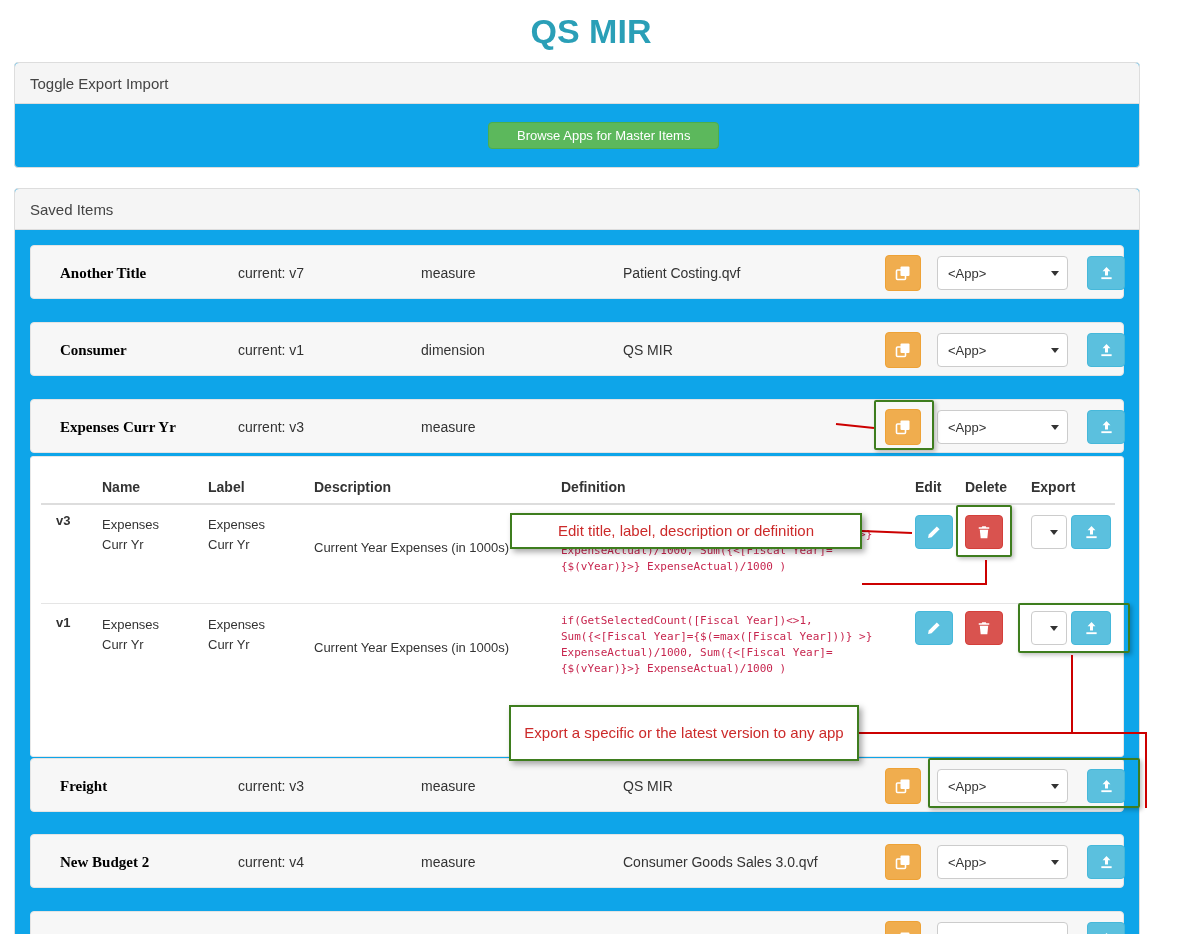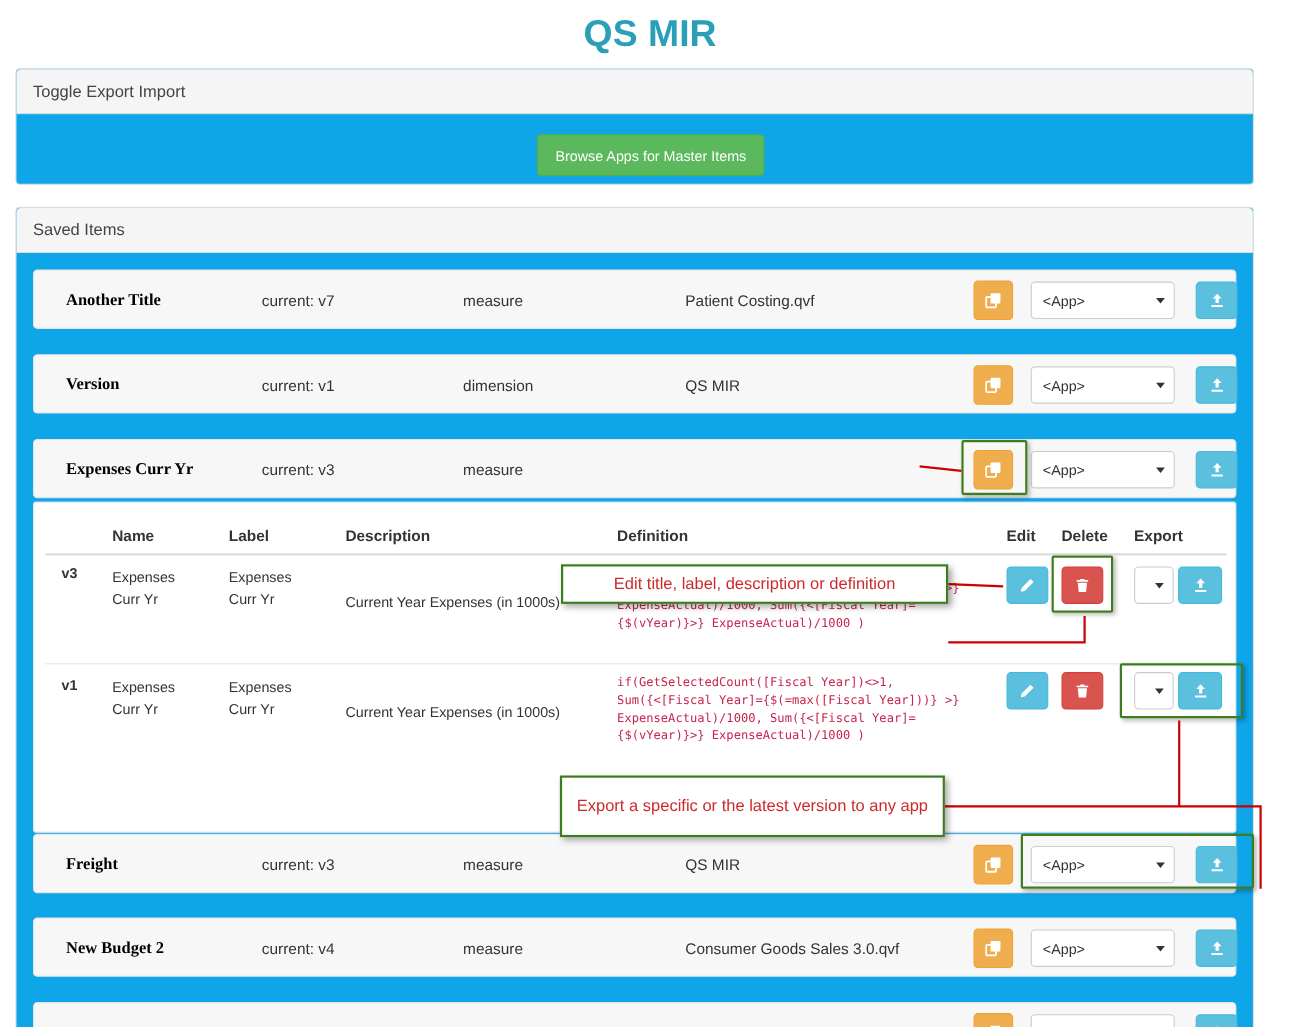--- a/index.html
+++ b/index.html
@@ -10,21 +10,21 @@
   .app-title { position:absolute; top:12px; left:0; width:100%; text-align:center;
                font-size:34px; font-weight:bold; color:#2a9fb7; }
 
   .panel { position:absolute; left:14px; width:1126px; background:#0ea5e9;
            border:1px solid #ddd; border-radius:4px; }
   .panel-heading { height:41px; line-height:41px; padding:0 15px; background:#f5f5f5;
                    border-bottom:1px solid #ddd; border-radius:4px 4px 0 0; font-size:15px; color:#444; }
   .panel-toggle { top:62px; height:106px; }
   .panel-saved  { top:188px; height:760px; }
 
-  .btn-success { position:absolute; left:488px; top:122px; height:38px; padding:0 16px;
+  .btn-success { position:absolute; left:488px; top:122px; height:27px; padding:0 28px;
                  background:#5cb85c; border:1px solid #4cae4c; border-radius:4px;
                  color:#fff; font-size:13px; font-family:"Liberation Sans",sans-serif; cursor:pointer; }
 
   .item-row { position:absolute; left:30px; width:1094px; height:54px; background:#f7f7f7;
               border:1px solid #e4e4e4; border-radius:4px; }
   .item-title { position:absolute; left:29px; top:0; height:54px; line-height:54px;
                 color:#000000; font-weight:bold; font-size:15px; cursor:pointer;font-family:Liberation Serif, serif; }
   .item-col { position:absolute; top:0; height:54px; line-height:54px; font-size:14px; color:#333; }
   .item-current { left:207px; } .item-type { left:390px; } .item-app { left:592px; }
 
@@ -100,21 +100,21 @@
     </div>
     <button class="btn-icon btn-info export-btn">
       <svg viewBox="0 0 16 16" width="15" height="15">
           <path d="M8 1l4.2 4.6H9.6V10H6.4V5.6H3.8z" fill="#fff"></path>
           <path d="M2.5 12h11v2h-11z" fill="#fff"></path>
         </svg>
     </button>
   </div>
 
   <div class="item-row" style="top:322px">
-    <span class="item-title">Version</span>
+    <span class="item-title">Consumer</span>
     <span class="item-col item-current">current: v1</span>
     <span class="item-col item-type">dimension</span>
     <span class="item-col item-app">QS MIR</span>
     <button class="btn-icon btn-warning clone-btn">
       <svg viewBox="0 0 16 16" width="16" height="16">
           <rect x="1.5" y="5" width="9" height="9.5" rx="1" fill="none" stroke="#fff" stroke-width="1.6"></rect>
           <rect x="5.5" y="1.5" width="9" height="9.5" rx="1" fill="#fff"></rect>
         </svg>
     </button>
     <div class="select app-select">

